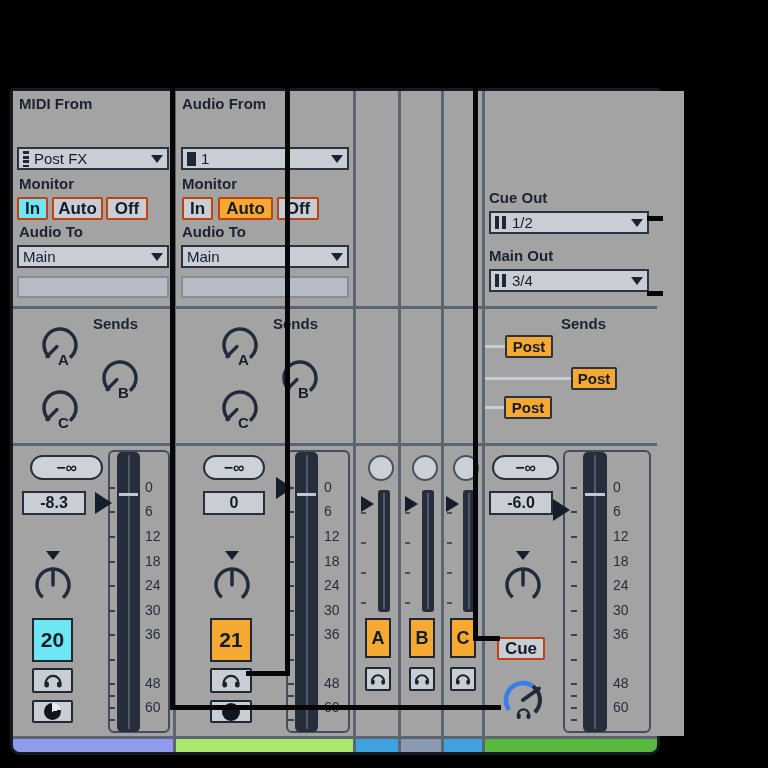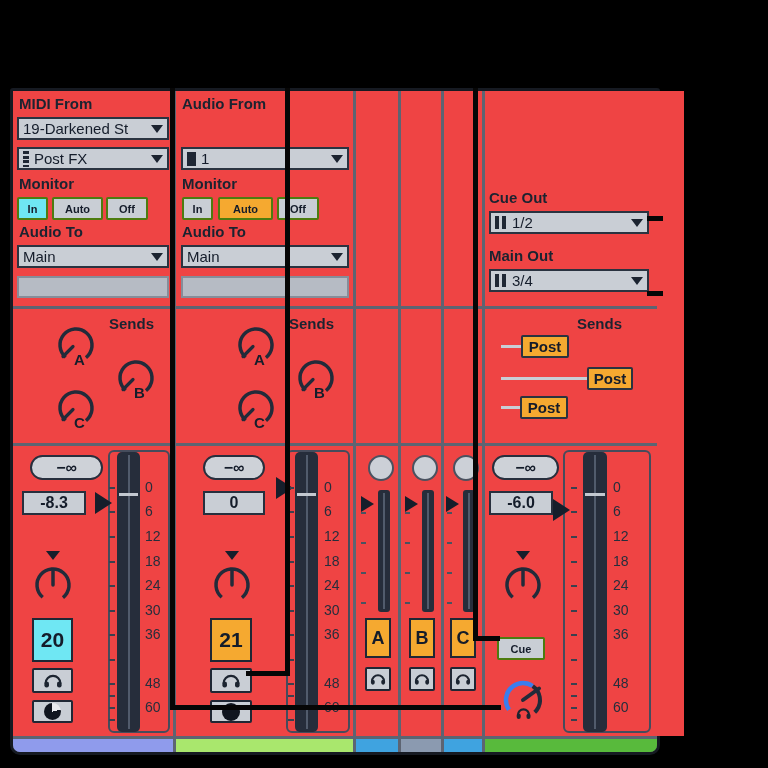--- a/index.html
+++ b/index.html
@@ -1,32 +1,32 @@
 <!DOCTYPE html>
 <html><head>
 <meta charset="utf-8">
 <style>
   html,body{margin:0;padding:0;background:#000;}
   #app{position:relative;width:768px;height:768px;background:#000;overflow:hidden;
        font-family:"Liberation Sans",sans-serif;-webkit-font-smoothing:antialiased;}
   .abs{position:absolute;}
   #panel{position:absolute;left:10px;top:88px;width:644px;height:661px;background:#5d6472;
          border:3px solid #161a22;border-radius:3px 3px 10px 10px;}
-  .col{position:absolute;top:0;height:645px;background:#ef4444;text-align:center;}
+  .col{position:absolute;top:0;height:645px;background:#a3a3a3;text-align:center;}
   .hdiv{position:absolute;left:0;width:644px;height:3px;background:#5d6472;z-index:5;}
   .routing{position:absolute;top:0;left:0;right:0;height:215px;}
-  .sends{position:absolute;top:218px;left:0;right:0;height:134px;margin-left:16px;}
+  .sends{position:absolute;top:218px;left:0;right:0;height:134px;}
   .mix{position:absolute;top:355px;left:0;right:0;height:290px;}
   .label{position:absolute;font-weight:700;font-size:15px;color:#1b2330;white-space:nowrap;}
   .dd{position:absolute;height:23px;background:#c9ced5;border:2px solid #2a3340;box-sizing:border-box;
       font-size:15px;color:#141c2a;display:flex;align-items:center;padding-left:4px;overflow:hidden;white-space:nowrap;}
   .arrow{position:absolute;right:4px;top:6px;width:0;height:0;border-left:6px solid transparent;
          border-right:6px solid transparent;border-top:8px solid #1b2330;}
-  .btn{position:absolute;height:23px;background:#c9ced5;border:2px solid #4d7c0f;box-sizing:border-box;
-       border-radius:2px;font-size:11px;font-weight:600;color:#141c2a;display:flex;align-items:center;justify-content:center;}
+  .btn{position:absolute;height:23px;background:#c9ced5;border:2px solid #c2410c;box-sizing:border-box;
+       border-radius:2px;font-size:17px;font-weight:600;color:#141c2a;display:flex;align-items:center;justify-content:center;}
   .emptybox{position:absolute;height:22px;background:#b6bbc4;border:2px solid #868d99;box-sizing:border-box;}
   .pill{position:absolute;height:25px;background:#ced2d8;border:2px solid #272f3d;box-sizing:border-box;
         border-radius:13px;font-size:16px;font-weight:600;color:#141c2a;display:flex;align-items:center;justify-content:center;}
   .valbox{position:absolute;height:24px;background:#c9ced5;border:2px solid #272f3d;box-sizing:border-box;
           font-size:16px;font-weight:600;color:#141c2a;display:flex;align-items:center;justify-content:center;}
   .tri-right{position:absolute;width:0;height:0;border-top:11px solid transparent;
              border-bottom:11px solid transparent;border-left:17px solid #161e2b;}
   .tri-right-sm{position:absolute;width:0;height:0;border-top:8px solid transparent;
              border-bottom:8px solid transparent;border-left:13px solid #161e2b;}
   .tri-down{position:absolute;width:0;height:0;border-left:7px solid transparent;
@@ -61,24 +61,20 @@
 </style>
 </head>
 <body>
 
 <div id="app">
   <div id="panel">
 
     <div class="col" style="left:0;width:160px;">
       <div class="routing">
         <div class="label" style="left:6px;top:4px;">MIDI From</div>
-        <div class="dd" style="left:4px;top:26px;width:152px;">
-          <span>19-Darkened St</span>
-          <span class="arrow"></span>
-        </div>
         <div class="dd" style="left:4px;top:56px;width:152px;">
           <span class="micon"></span>
           <span>Post FX</span>
           <span class="arrow"></span>
         </div>
         <div class="label" style="left:6px;top:84px;">Monitor</div>
         <div class="btn" style="left: 4px; top: 106px; width: 31px; background: rgb(111, 231, 243);">In</div>
         <div class="btn" style="left:39px;top:106px;width:51px;">Auto</div>
         <div class="btn" style="left:93px;top:106px;width:42px;">Off</div>
         <div class="label" style="left:6px;top:132px;">Audio To</div>

